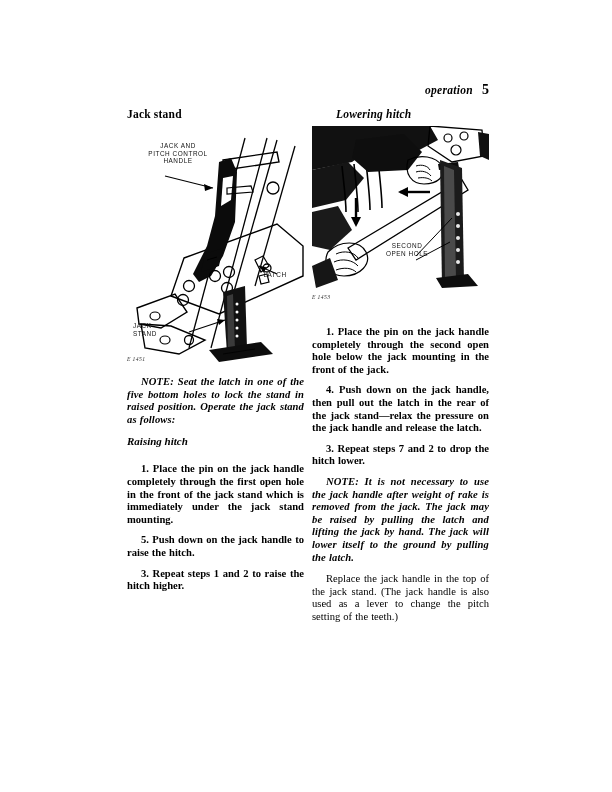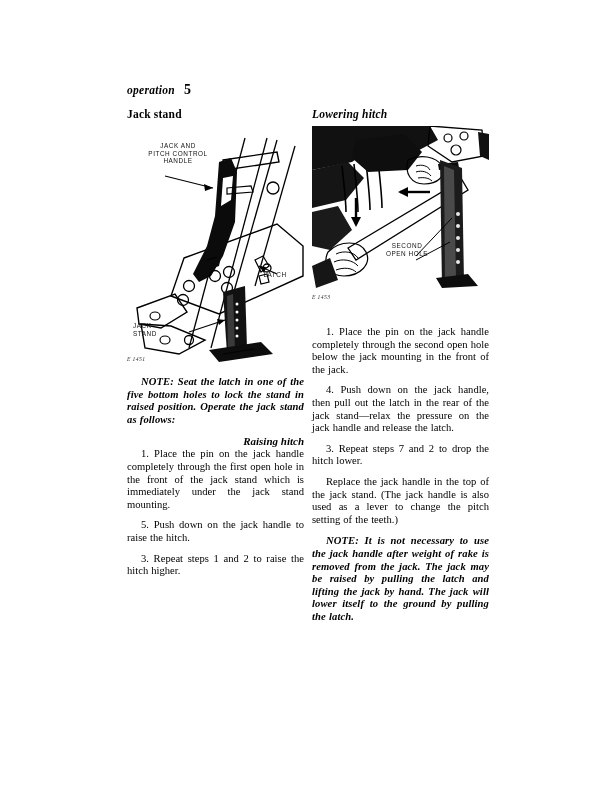--- a/index.html
+++ b/index.html
@@ -22,21 +22,21 @@
     width: 612px; height: 792px;
     background: #ffffff;
   }
 
   
   .running-head {
     position: absolute;
     left: 127px;
     top: 80px;
     width: 362px;
-    text-align: left;
+    text-align: right;
     white-space: nowrap;
   }
   .running-head .rh-word {
     font-style: italic;
     font-weight: 700;
     font-size: 11.5px;
     letter-spacing: 0.3px;
   }
   .running-head .rh-num {
     font-weight: 700;
@@ -52,44 +52,43 @@
   }
   .col-left  { left: 127px; }
   .col-right { left: 312px; }
 
   .sec-head {
     font-weight: 700;
     font-size: 11.5px;
     letter-spacing: 0.2px;
     margin: 0 0 6px 0;
   }
-  .sec-head.italic { font-style: italic; }
+  .sec-head.italic { font-style: italic; margin-left: 24px; }
 
   .sub-head {
     font-style: italic;
     font-weight: 700;
     font-size: 11px;
-    margin: 0 0 1px 0;
-    text-align: right;
+    margin: 0 0 16px 0;
   }
 
   p.body {
     margin: 0 0 9px 0;
     font-size: 10.6px;
     line-height: 12.6px;
     text-align: justify;
     text-indent: 14px;
     word-spacing: 0.4px;
   }
   p.body.note {
     font-style: italic;
     font-weight: 700;
     letter-spacing: 0.1px;
   }
-  p.body.tight { margin-bottom: 8px; }
+  p.body.tight { margin-bottom: 8px; font-weight: bold; }
 
   
   .figure {
     position: relative;
     width: 177px;
   }
   .fig-id {
     font-style: italic;
     font-size: 5.6px;
     letter-spacing: 0.4px;
@@ -289,18 +288,18 @@
       <div class="callout" style="left:60px; top:116px; width:70px;">SECOND
 OPEN HOLE</div>
 
       <div class="fig-id" style="position:absolute; left:0px; top:168px;">E 1453</div>
     </div>
 
     <p class="body tight">1. Place the pin on the jack handle completely through the second open hole below the jack mounting in the front of the jack.</p>
     <p class="body tight">4. Push down on the jack handle, then pull out the latch in the rear of the jack stand—relax the pressure on the jack handle and release the latch.</p>
     <p class="body tight">3. Repeat steps 7 and 2 to drop the hitch lower.</p>
 
+    <p class="body note">NOTE: It is not necessary to use the jack handle after weight of rake is removed from the jack. The jack may be raised by pulling the latch and lifting the jack by hand. The jack will lower itself to the ground by pulling the latch.</p>
+
     <p class="body">Replace the jack handle in the top of the jack stand. (The jack handle is also used as a lever to change the pitch setting of the teeth.)</p>
-
-    <p class="body note">NOTE: It is not necessary to use the jack handle after weight of rake is removed from the jack. The jack may be raised by pulling the latch and lifting the jack by hand. The jack will lower itself to the ground by pulling the latch.</p>
   </div>
 
 </div>
 
 </body></html>

